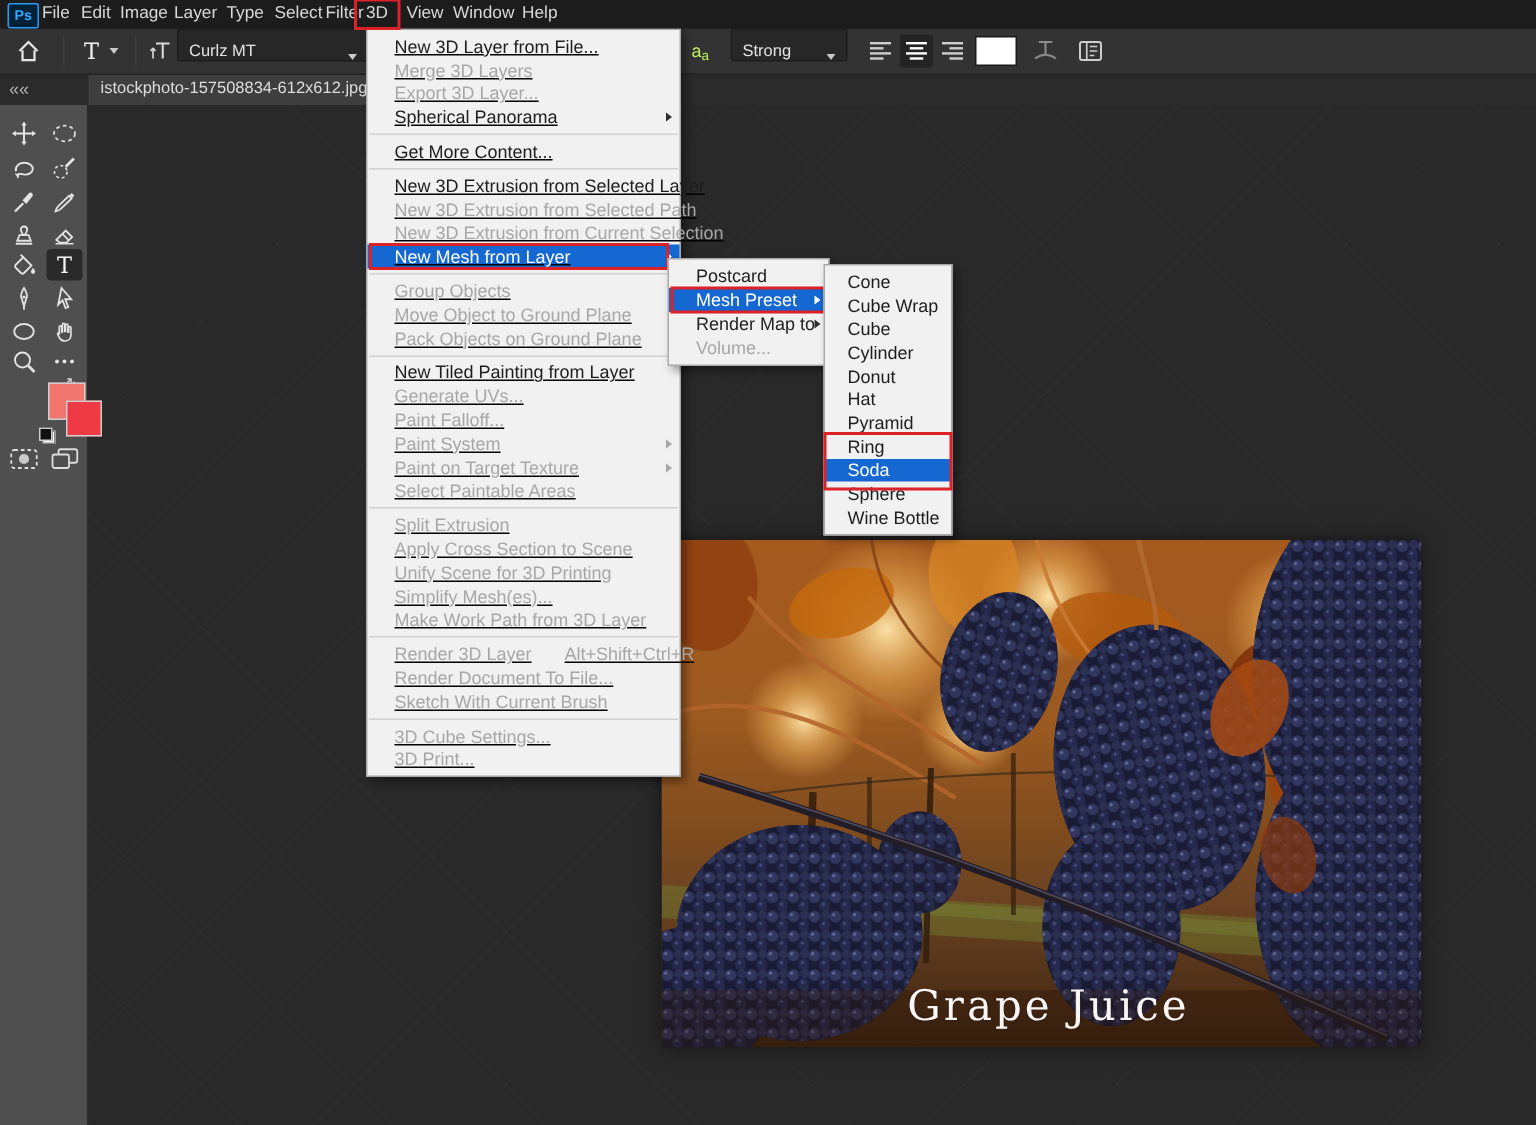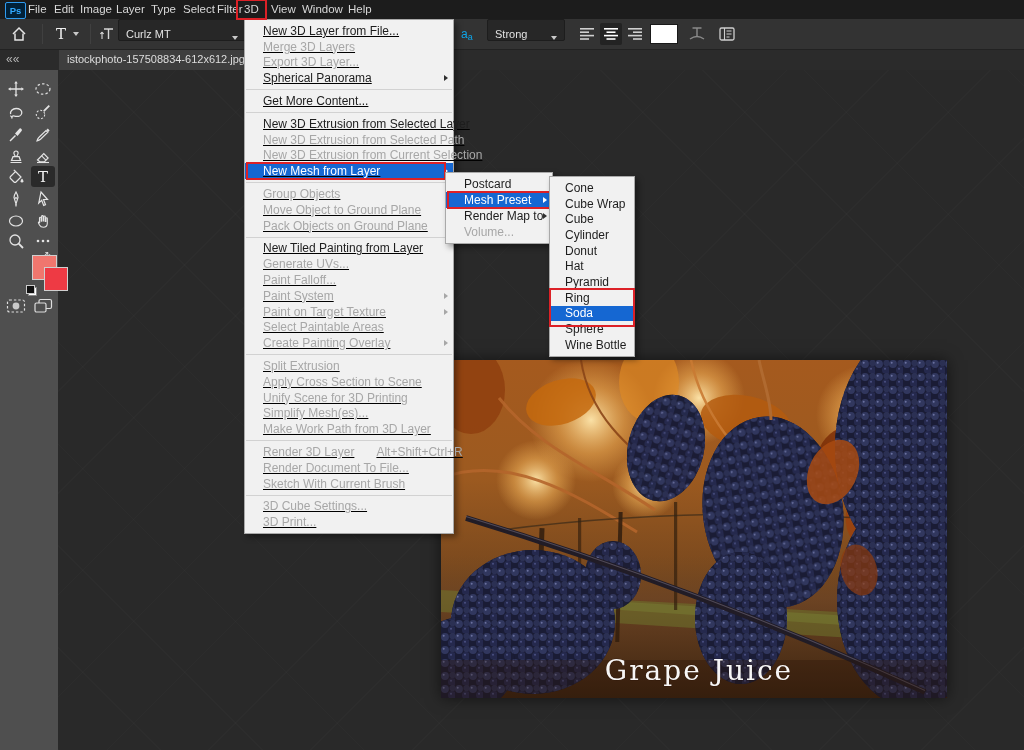--- a/index.html
+++ b/index.html
@@ -32,21 +32,21 @@
               border-bottom:1px solid #222;z-index:10;}
   .ob{position:absolute;top:0;height:30px;display:flex;align-items:center;}
   .ob-sep{position:absolute;top:5px;width:1px;height:20px;background:#404040;}
   .field{background:#272727;border:1px solid #1d1d1d;border-radius:2px;height:20px;color:#e2e2e2;
          font-size:11px;display:flex;align-items:flex-end;justify-content:space-between;padding:0 7px;}
   .chev{width:0;height:0;border-left:3.5px solid transparent;border-right:3.5px solid transparent;
         border-top:4px solid #c9c9c9;}
   .alignbtn{width:22px;height:22px;display:flex;align-items:center;justify-content:center;border-radius:2px;}
   .alignbtn.active{background:#232323;}
   #ob-color{width:26px;height:18px;background:#ffffff;border:1px solid #191919;}
-  #ob-aa{color:#0ea5e9;font-size:12px;}
+  #ob-aa{color:#bef264;font-size:12px;}
   #ob-aa .small{font-size:9px;vertical-align:-2px;}
 
   
   #tabbar{position:absolute;left:0;top:49px;width:100%;height:21px;background:#2b2b2b;z-index:9;}
   #collapse{position:absolute;left:6px;top:0;height:21px;line-height:20px;color:#b4b4b4;font-size:12px;}
   #doctab{position:absolute;left:59px;top:0;width:184px;height:21px;background:#3e3e3e;
           color:#dddddd;font-size:11px;line-height:21px;padding:0 8px;white-space:nowrap;
           overflow:hidden;border-right:1px solid #262626;}
 
   
@@ -487,24 +487,20 @@
         <span class="sc"></span>
       </div>
       <div class="mi dis sub">
         <span class="lbl">Paint on Target Texture</span>
         <span class="sc"></span>
       </div>
       <div class="mi dis">
         <span class="lbl">Select Paintable Areas</span>
         <span class="sc"></span>
       </div>
-      <div class="mi dis sub">
-        <span class="lbl">Create Painting Overlay</span>
-        <span class="sc"></span>
-      </div>
       <div class="msep"></div>
       <div class="mi dis">
         <span class="lbl">Split Extrusion</span>
         <span class="sc"></span>
       </div>
       <div class="mi dis">
         <span class="lbl">Apply Cross Section to Scene</span>
         <span class="sc"></span>
       </div>
       <div class="mi dis">

